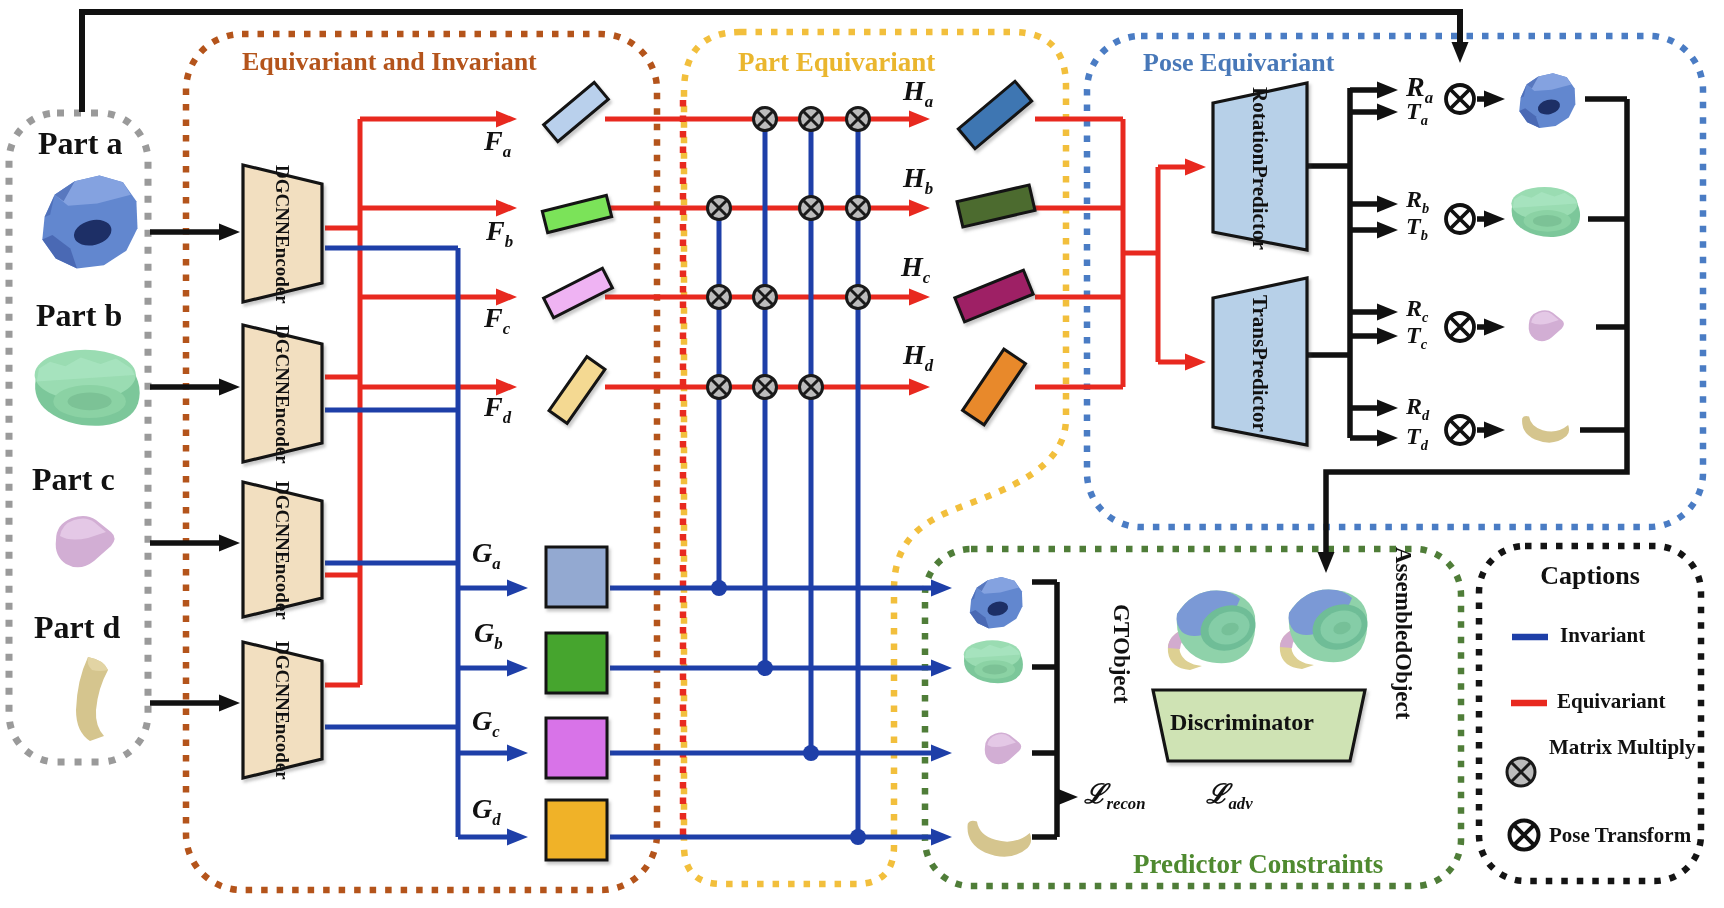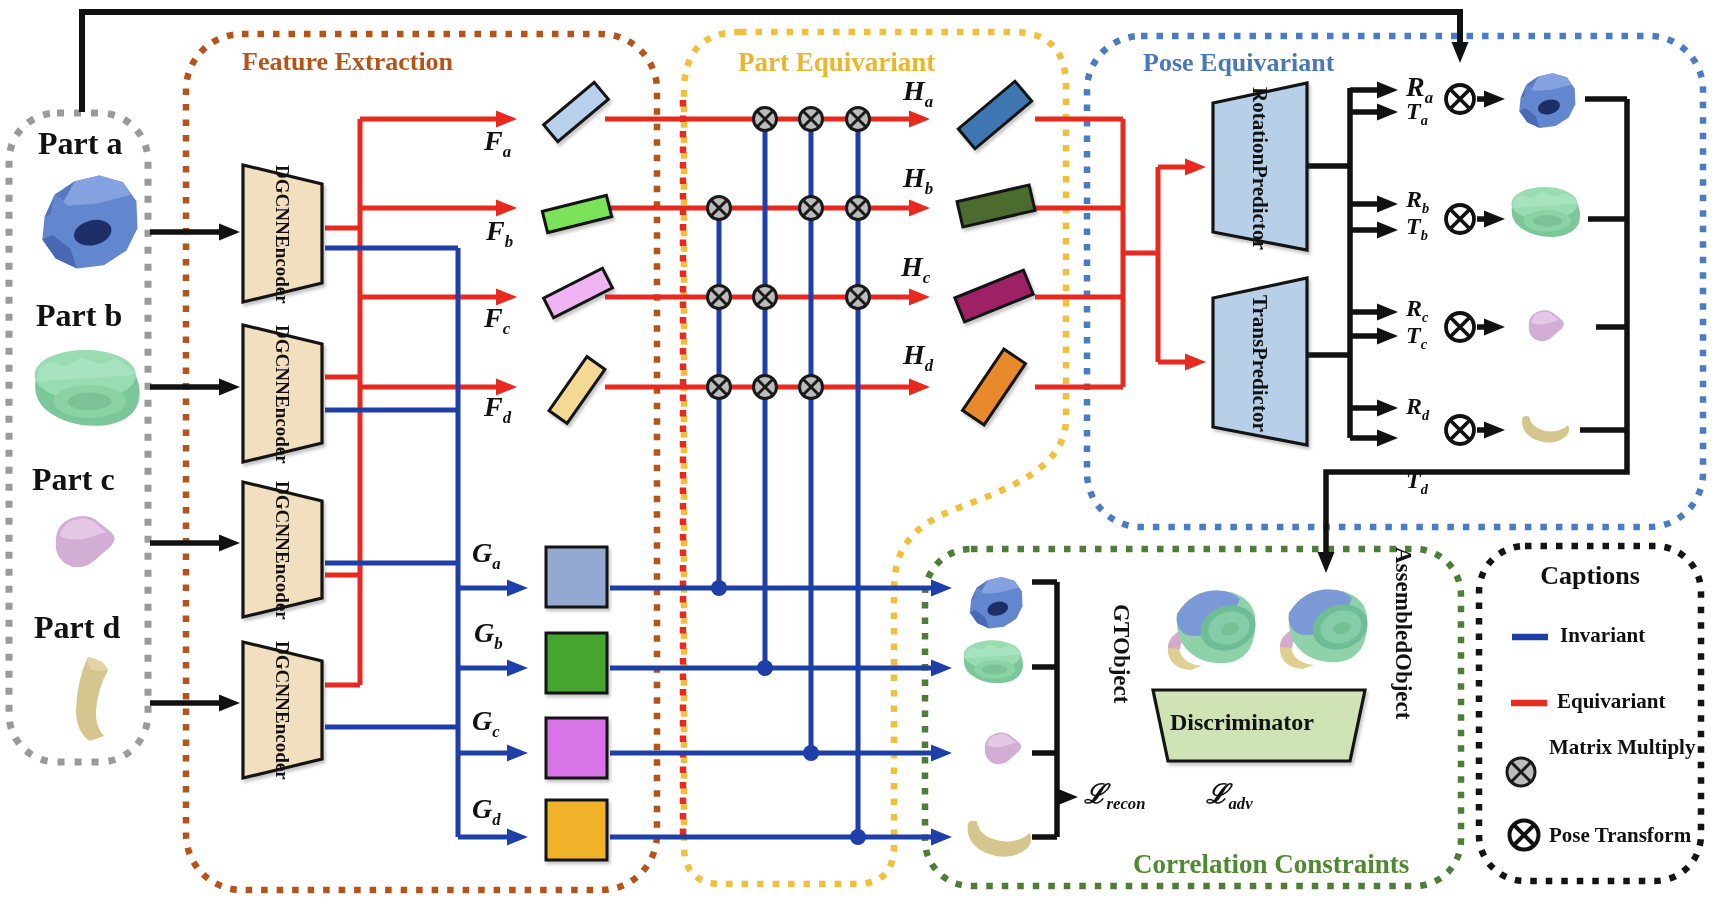--- a/index.html
+++ b/index.html
@@ -270,21 +270,21 @@
     </g>
   </g>
 </svg>
 
 <div class="lbl partlbl" style="left:38px;top:126px;width:76px;text-align:center;">Part a</div>
 <div class="lbl partlbl" style="left:36px;top:298px;width:76px;">Part b</div>
 <div class="lbl partlbl" style="left:32px;top:462px;width:76px;text-align:center;">Part c</div>
 <div class="lbl partlbl" style="left:34px;top:610px;width:76px;text-align:center;">Part d</div>
 
 <div class="lbl title" style="left:242px;top:48px;color:#b4541b;">
-  <div>Feature Extraction</div>
+  <div>Equivariant and Invariant</div>
 </div>
 
 <div class="lbl vert" style="left:246px;top:172px;width:72px;height:124px;font-size:19px;">
   <div>DGCNN</div>
       <div>Encoder</div>
 </div>
 <div class="lbl vert" style="left:246px;top:332px;width:72px;height:124px;font-size:19px;">
   <div>DGCNN</div>
       <div>Encoder</div>
 </div>
@@ -325,37 +325,37 @@
       <div>Predictor</div>
 </div>
 
 <div class="lbl math" style="left:1406px;top:72px;font-size:28px;"><span>R</span><sub>a</sub></div>
 <div class="lbl math" style="left:1406px;top:99px;font-size:24px;"><span>T</span><sub>a</sub></div>
 <div class="lbl math" style="left:1406px;top:187px;font-size:24px;"><span>R</span><sub>b</sub></div>
 <div class="lbl math" style="left:1406px;top:214px;font-size:24px;"><span>T</span><sub>b</sub></div>
 <div class="lbl math" style="left:1406px;top:296px;font-size:24px;"><span>R</span><sub>c</sub></div>
 <div class="lbl math" style="left:1406px;top:323px;font-size:24px;"><span>T</span><sub>c</sub></div>
 <div class="lbl math" style="left:1406px;top:394px;font-size:24px;"><span>R</span><sub>d</sub></div>
-<div class="lbl math" style="left:1406px;top:424px;font-size:24px;margin-top:44px;"><span>T</span><sub>d</sub></div>
+<div class="lbl math" style="left:1406px;top:424px;font-size:24px;"><span>T</span><sub>d</sub></div>
 
 <div class="lbl vert" style="left:1092px;top:588px;width:58px;height:132px;font-size:23px;">
   <div>GT</div>
       <div>Object</div>
 </div>
 <div class="lbl vert" style="left:1372px;top:562px;width:62px;height:142px;font-size:23px;">
   <div>Assembled</div>
       <div>Object</div>
 </div>
 
 <div class="lbl b" style="left:1160px;top:710px;width:164px;text-align:center;font-size:24px;">Discriminator</div>
 
 <div class="lbl loss" style="left:1084px;top:780px;"><span>ℒ</span><sub>recon</sub></div>
 <div class="lbl loss" style="left:1206px;top:780px;"><span>ℒ</span><sub>adv</sub></div>
 
-<div class="lbl title" style="left:1133px;top:850px;color:#4f8a30;font-size:27px;">Correlation Constraints</div>
+<div class="lbl title" style="left:1133px;top:850px;color:#4f8a30;font-size:27px;">Predictor Constraints</div>
 
 <div class="lbl title" style="left:1479px;top:562px;width:222px;text-align:center;color:#111;">Captions</div>
 <div class="lbl caplbl" style="left:1560px;top:624px;">Invariant</div>
 <div class="lbl caplbl" style="left:1557px;top:690px;">Equivariant</div>
 <div class="lbl caplbl" style="left:1549px;top:736px;">Matrix Multiply</div>
 <div class="lbl caplbl" style="left:1549px;top:824px;">Pose Transform</div>
 
 </div>
 
 </body></html>

